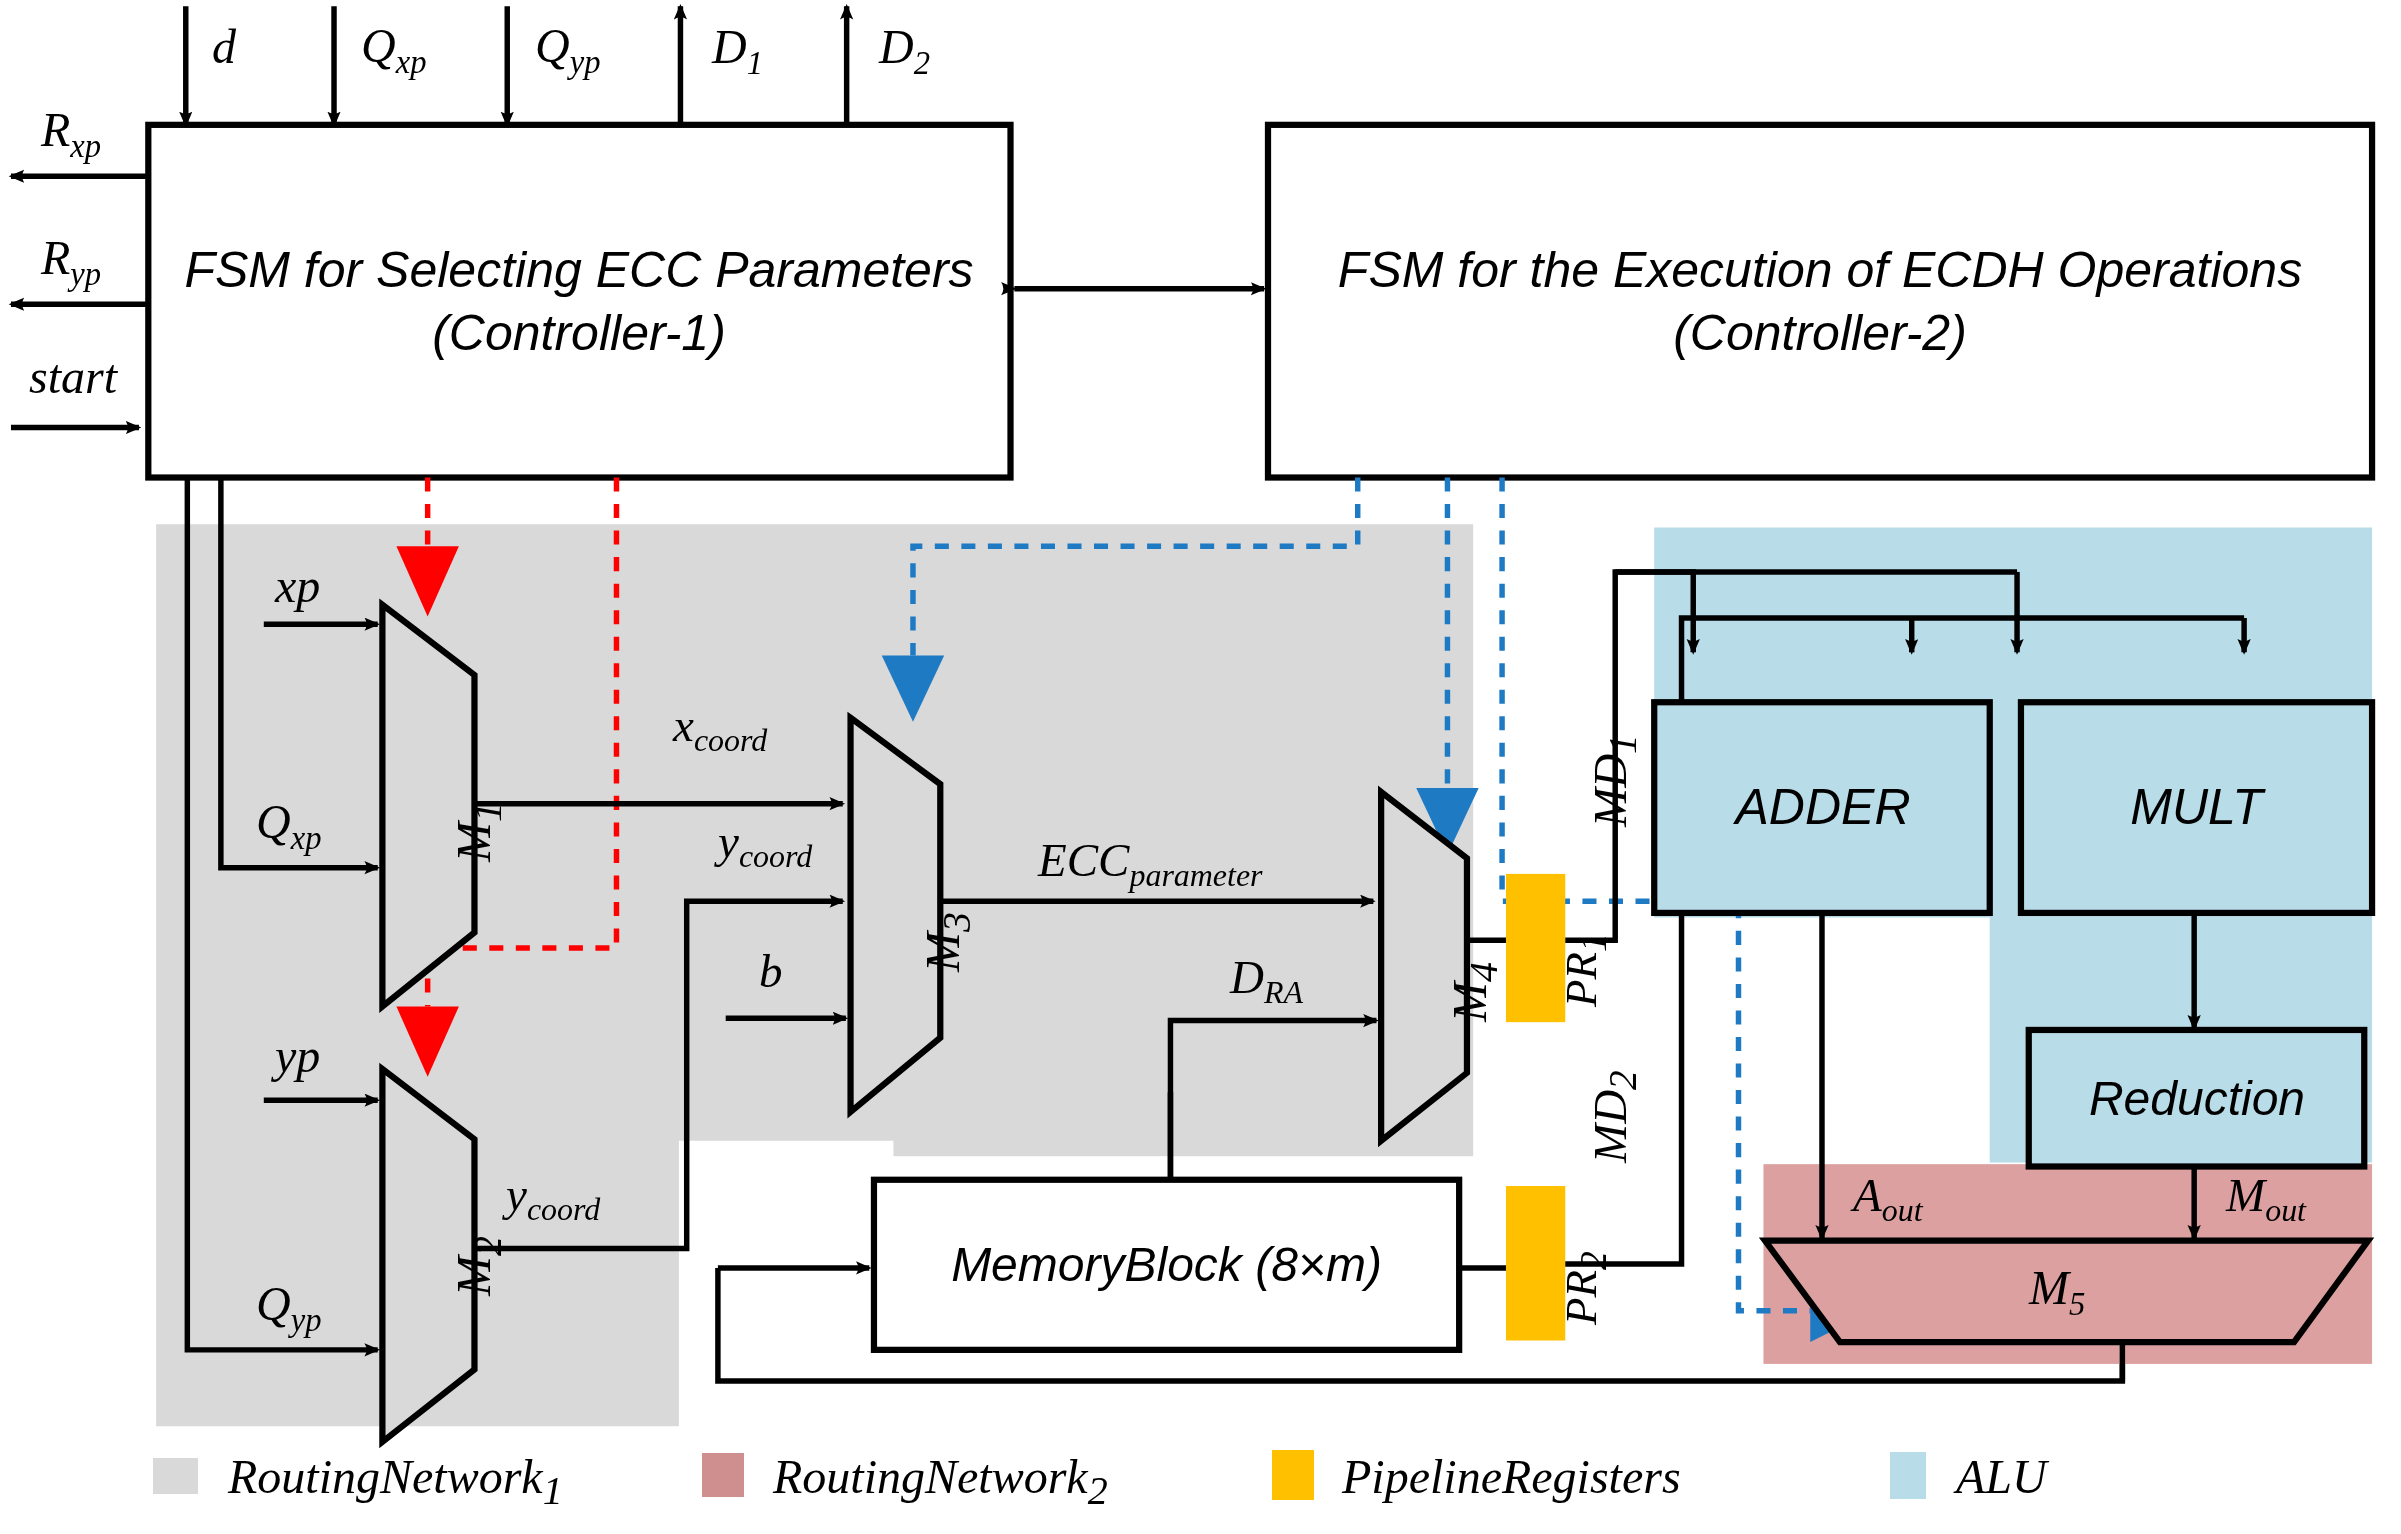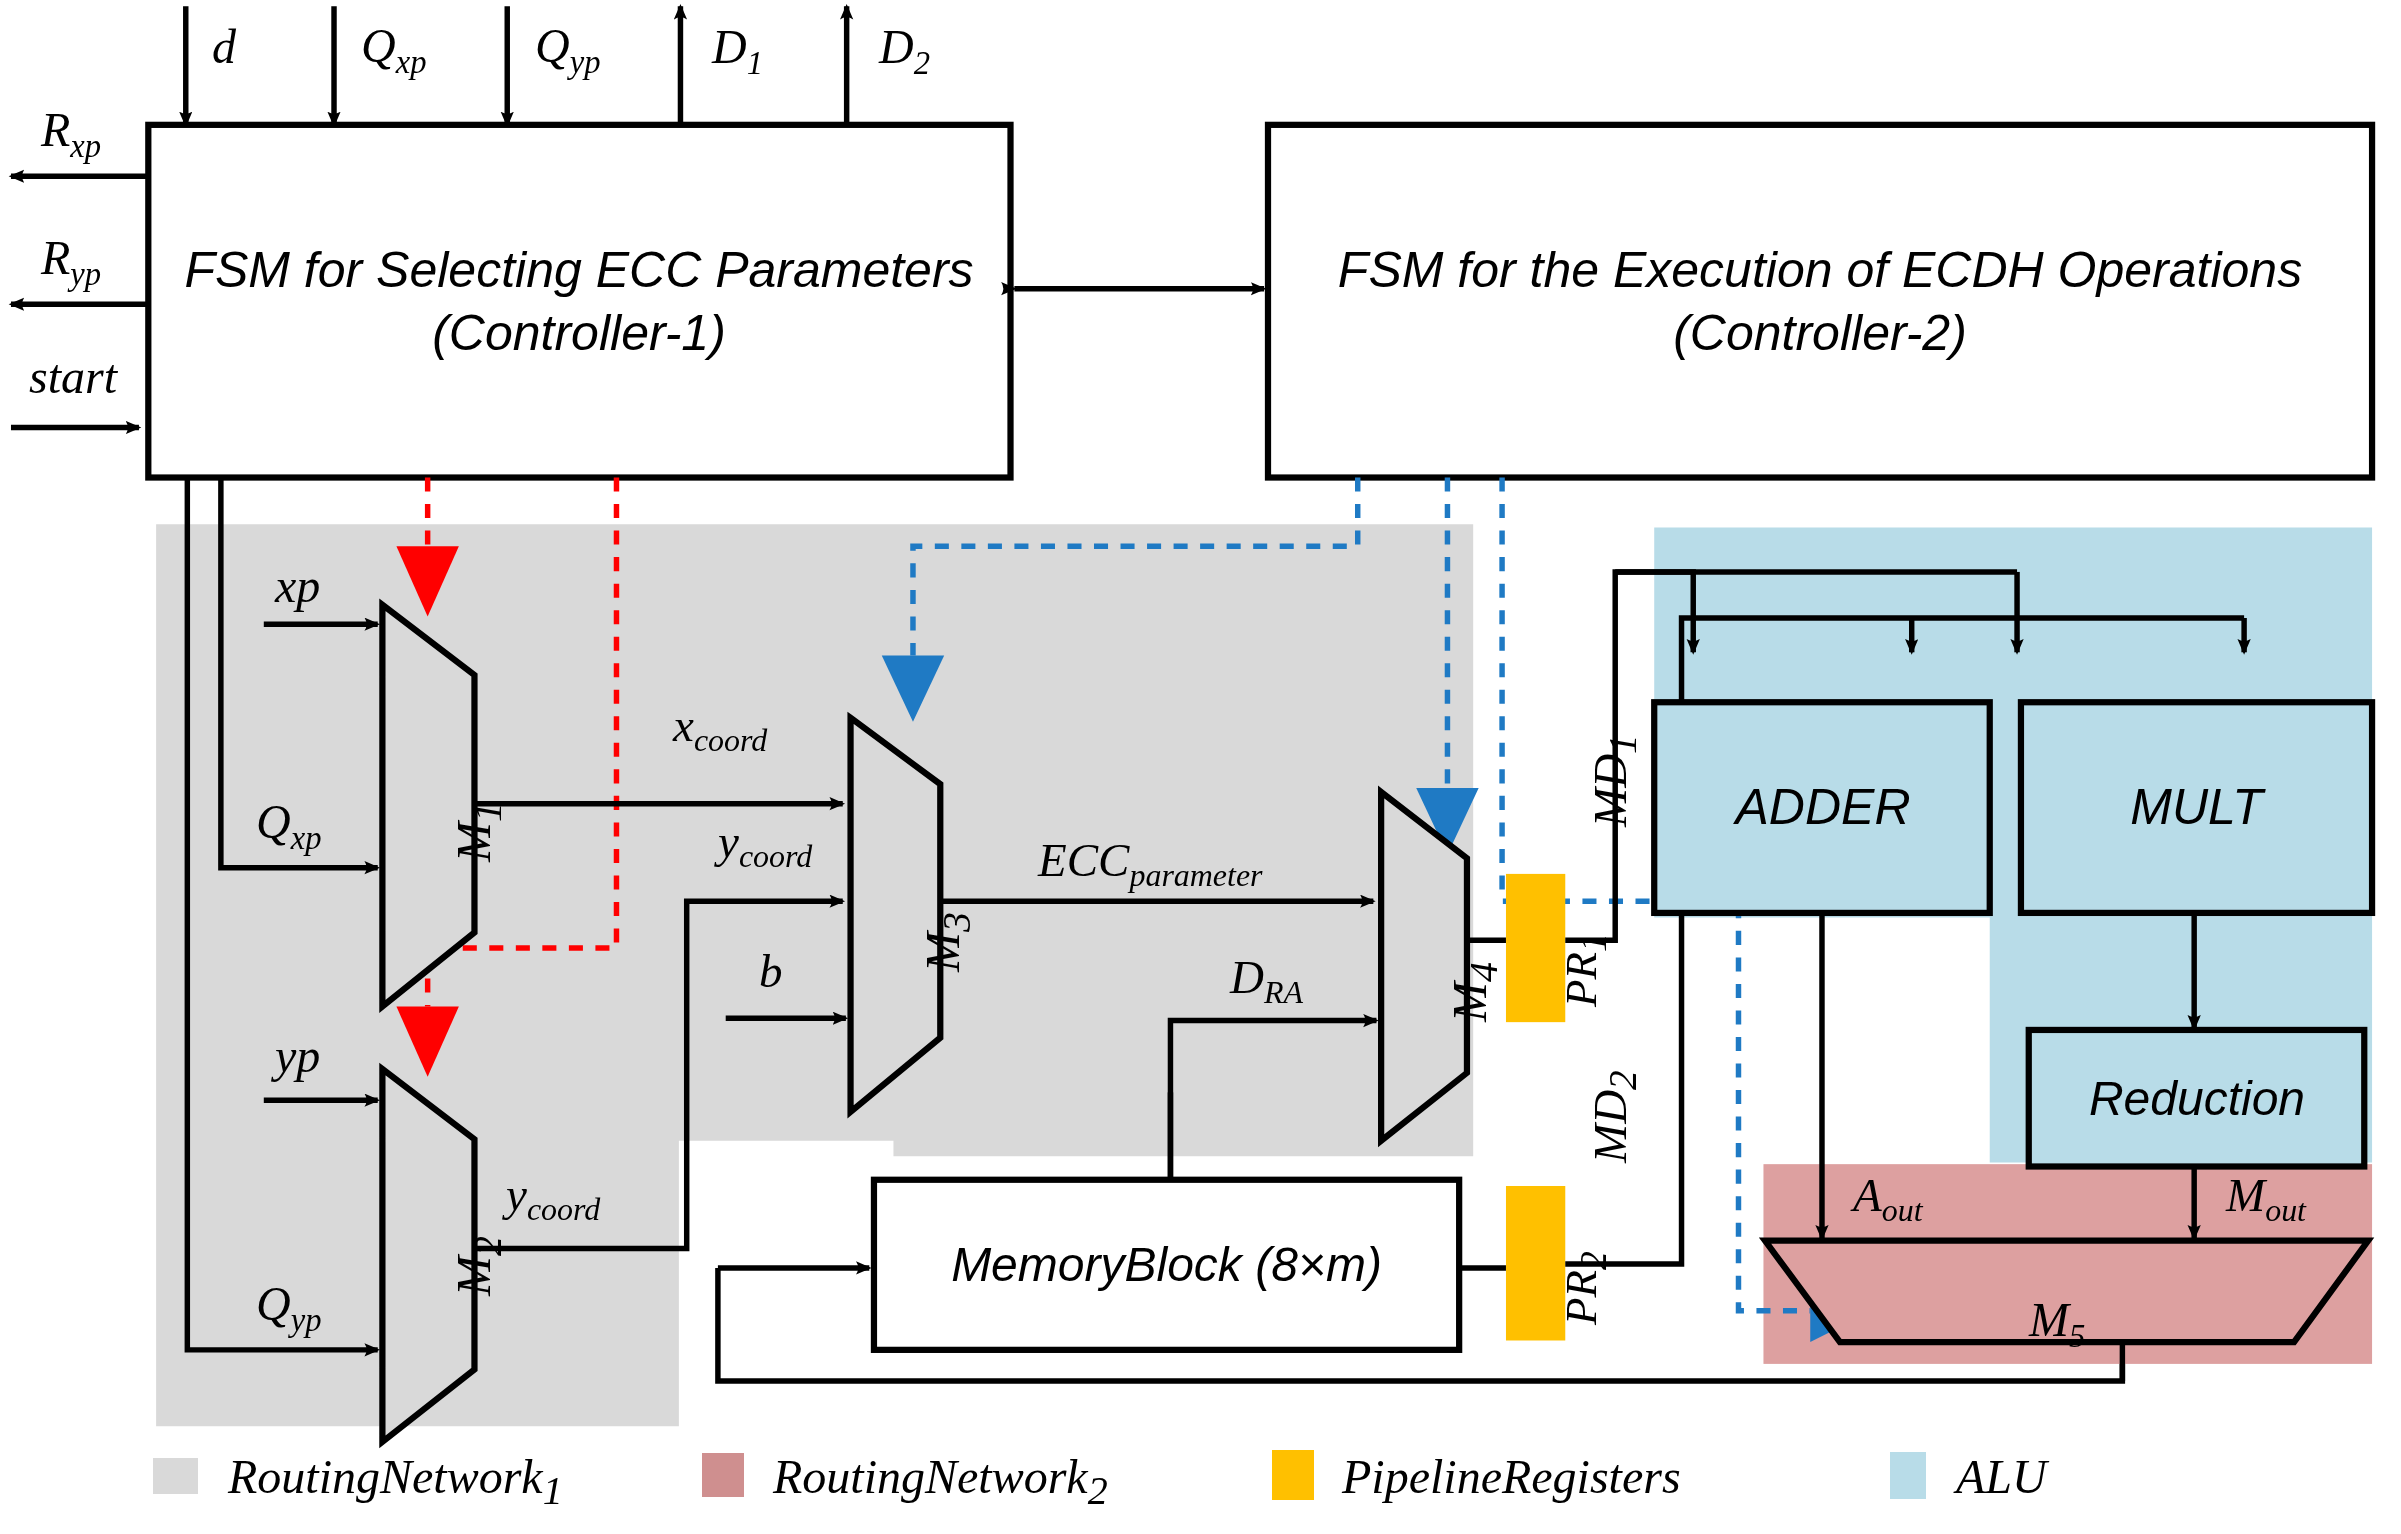--- a/index.html
+++ b/index.html
@@ -247,21 +247,21 @@
   </div>
   <div class="vert" style="left:446px;top:1296px;font-size:48px;transform:rotate(-90deg);">
     <span>M</span><sub>2</sub>
   </div>
   <div class="vert" style="left:915px;top:972px;font-size:48px;transform:rotate(-90deg);">
     <span>M</span><sub>3</sub>
   </div>
   <div class="vert" style="left:1442px;top:1022px;font-size:48px;transform:rotate(-90deg);">
     <span>M</span><sub>4</sub>
   </div>
-  <div class="lbl" style="left:2029px;top:1264px;font-size:48px;margin-top:32px;">
+  <div class="lbl" style="left:2029px;top:1264px;font-size:48px;">
     <span>M</span><sub>5</sub>
   </div>
 
   <div class="lbl" style="left:673px;top:702px;font-size:47px;">
     <span>x</span><sub>coord</sub>
   </div>
   <div class="lbl" style="left:718px;top:818px;font-size:47px;">
     <span>y</span><sub>coord</sub>
   </div>
   <div class="lbl" style="left:759px;top:948px;font-size:47px;">

